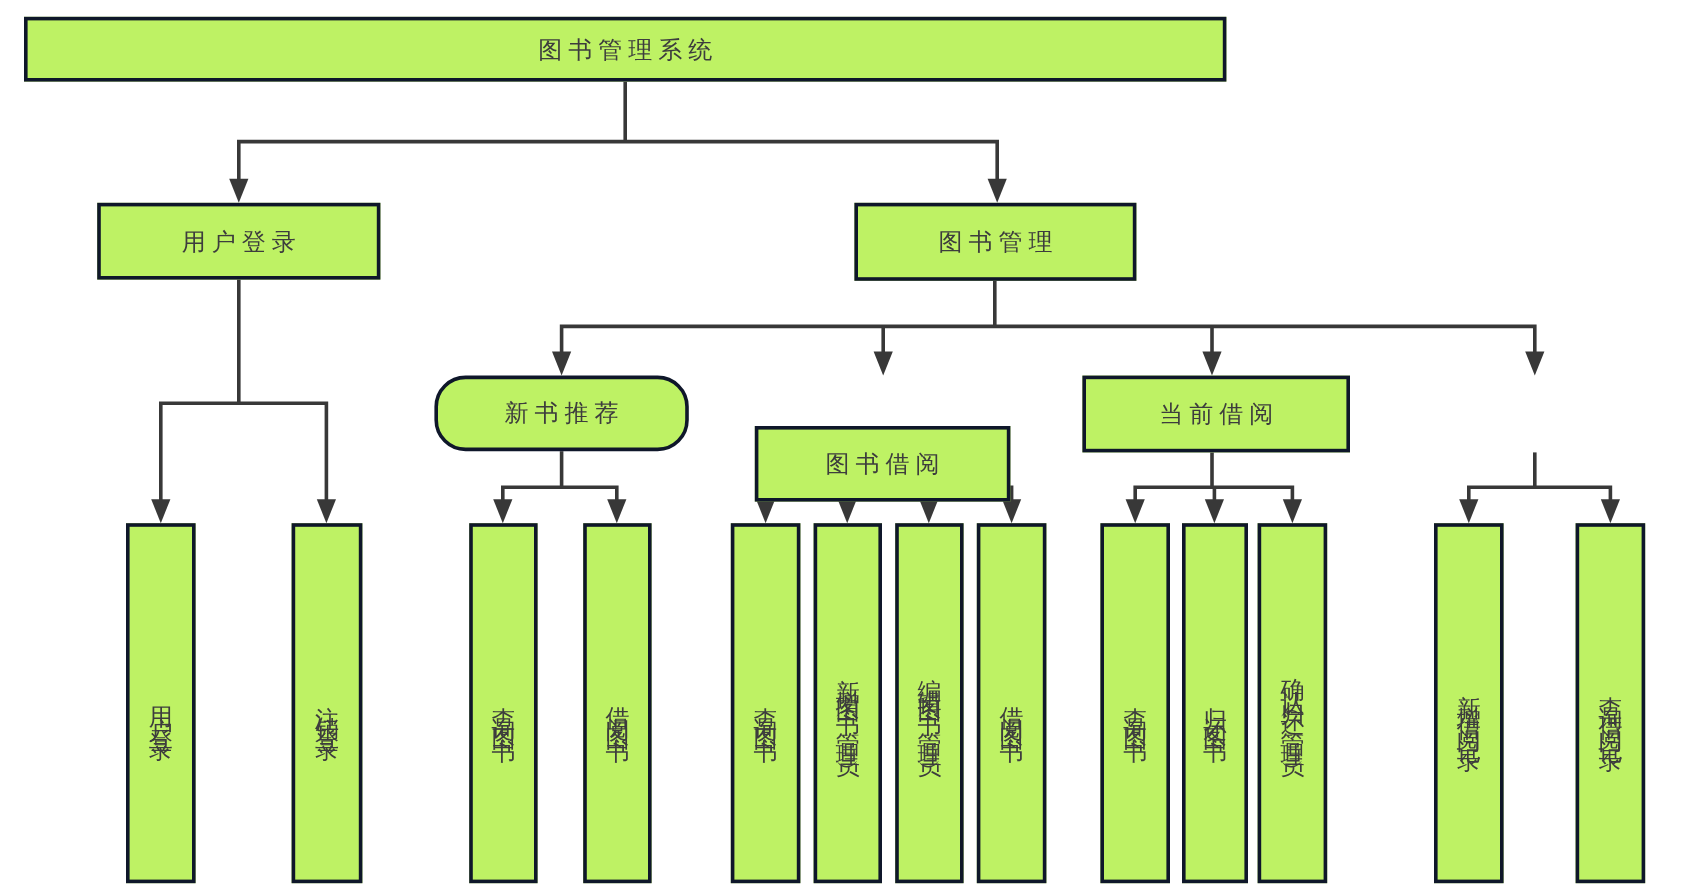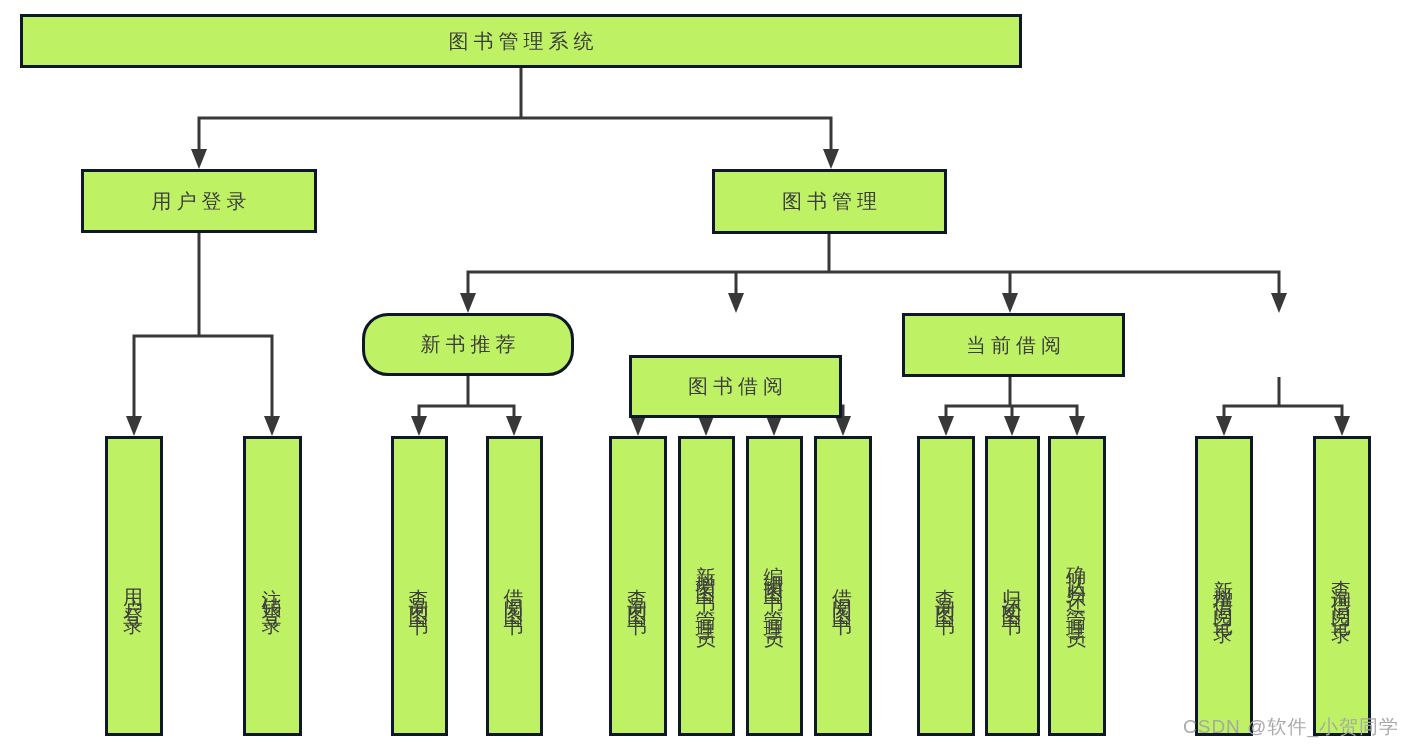--- a/index.html
+++ b/index.html
@@ -180,15 +180,14 @@
     <span>确认归还（管理员）</span>
   </div>
 
   <div class="box v" style="left:1195px; top:436px; width:58px; height:300px;">
     <span>新增借阅记录</span>
   </div>
   <div class="box v" style="left:1313px; top:436px; width:58px; height:300px;">
     <span>查询借阅记录</span>
   </div>
 
-  <div class="watermark">CSDN @软件_小贺同学</div>
 
 </div>
 
 </body></html>

